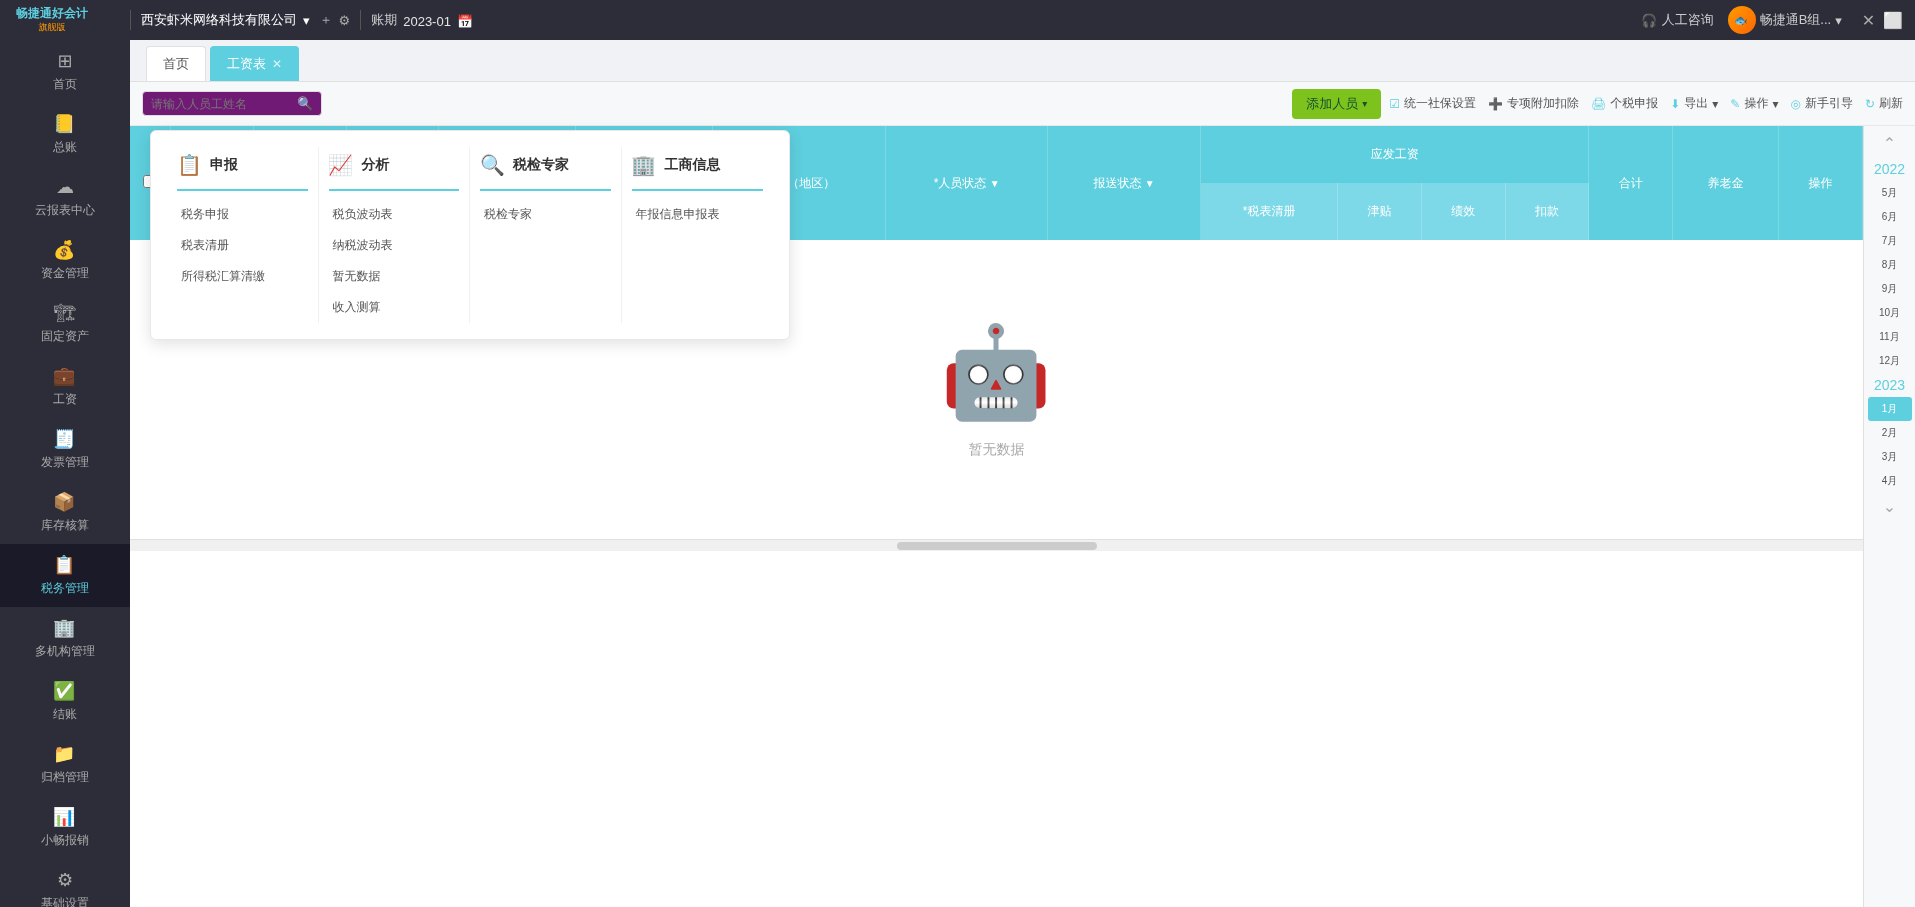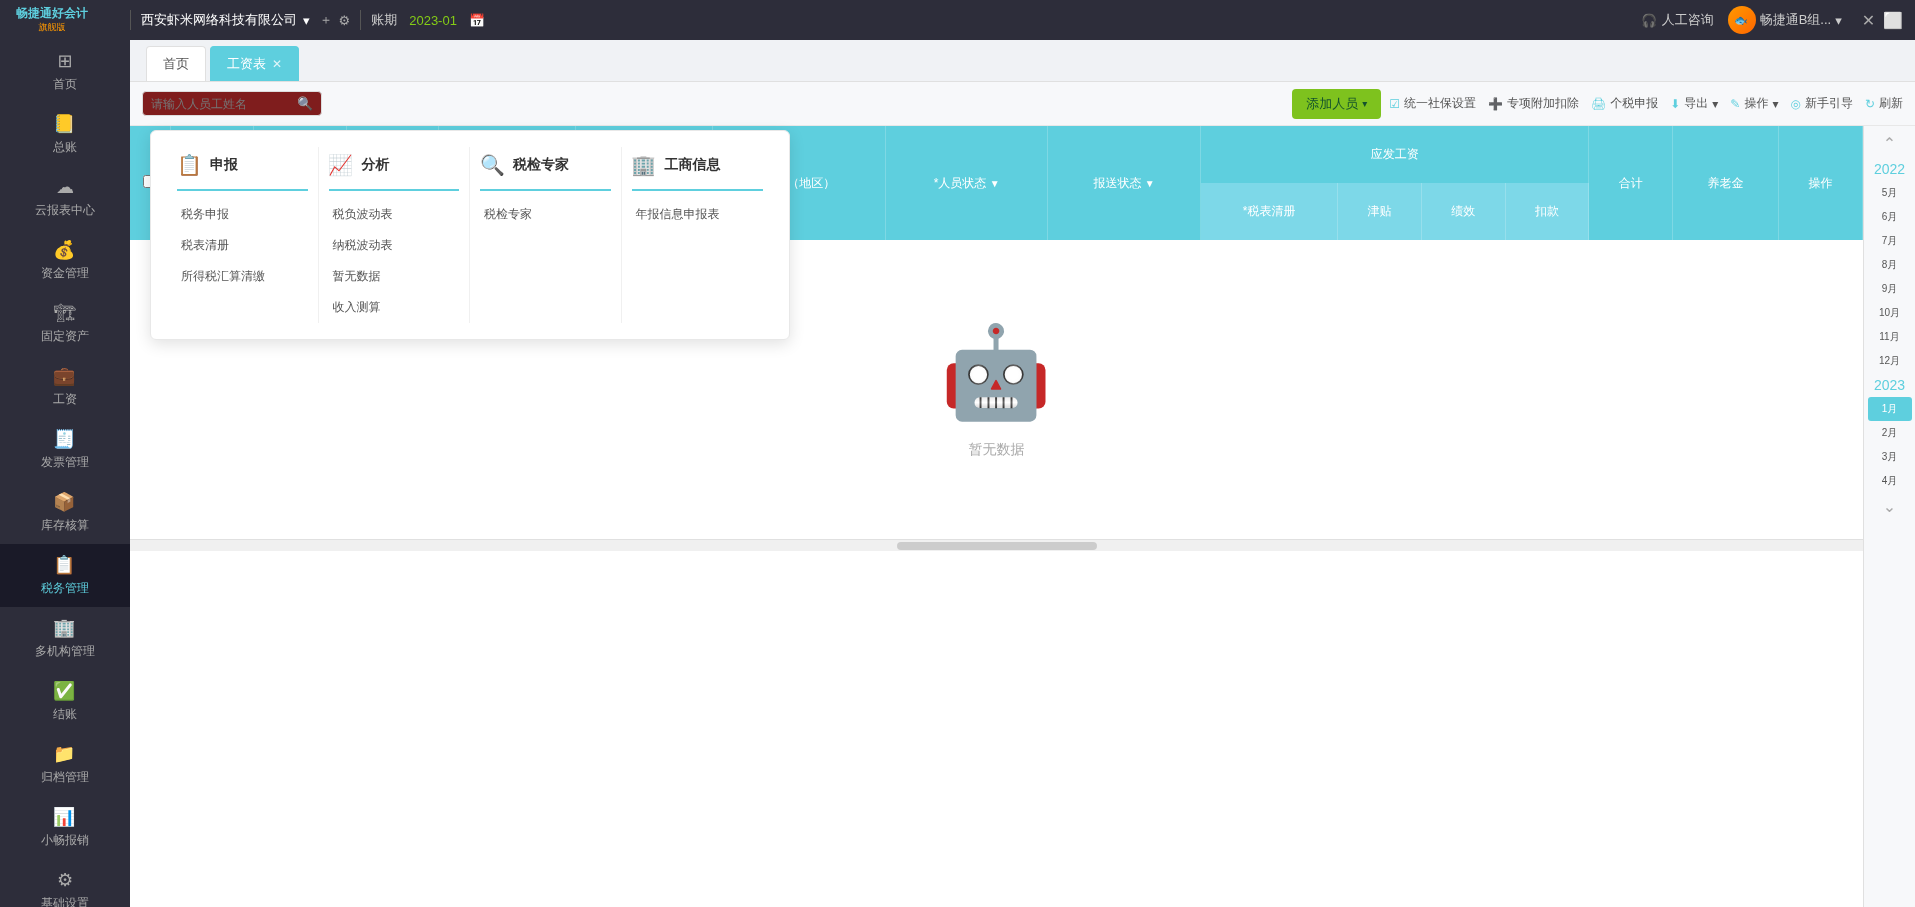--- a/index.html
+++ b/index.html
@@ -20,21 +20,21 @@
       width: 80px;
       display: flex;
       flex-direction: column;
       align-items: center;
       margin-right: 28px;
     }
     .top-bar-logo-text { font-size: 12px; color: #5ecfde; font-weight: bold; line-height: 1.2; }
     .top-bar-logo-sub { font-size: 9px; color: #f90; }
     .top-bar-company { display: flex; align-items: center; gap: 6px; color: #fff; font-size: 13px; }
     .top-bar-divider { width: 1px; height: 20px; background: #555; margin: 0 10px; }
-    .top-bar-period { display: flex; align-items: center; gap: 12px; color: #ccc; font-size: 13px; }
+    .top-bar-period { display: flex; align-items: flex-end; gap: 6px; color: #ccc; font-size: 13px; }
     .top-bar-right { margin-left: auto; display: flex; align-items: center; gap: 14px; color: #ccc; font-size: 13px; }
     .top-bar-right .help { display: flex; align-items: center; gap: 4px; cursor: pointer; }
     .top-bar-right .user { display: flex; align-items: center; gap: 4px; cursor: pointer; }
     .user-avatar { width: 28px; height: 28px; border-radius: 50%; background: linear-gradient(135deg, #f90 0%, #f60 100%); display: flex; align-items: center; justify-content: center; color: #fff; font-size: 11px; }
 
     
     .main-layout { display: flex; height: calc(907px - 40px); }
 
     
     .sidebar {
@@ -97,21 +97,21 @@
       align-items: center;
       padding: 0 12px;
       gap: 8px;
     }
     .search-box {
       display: flex;
       align-items: center;
       border: 1px solid #ddd;
       border-radius: 4px;
       padding: 4px 8px;
-      background: #7f1d1d;
+      background: #701a75;
       gap: 6px;
       width: 180px;
     }
     .search-box input { border: none; outline: none; font-size: 12px; color: #999; width: 140px; background: transparent; }
     .toolbar-spacer { flex: 1; }
     .btn-add {
       background: #7ec21e;
       color: #14532d;
       border: none;
       border-radius: 4px;
@@ -217,21 +217,21 @@
   <div class="top-bar-divider"></div>
   <div class="top-bar-company">
     <span>西安虾米网络科技有限公司</span>
     <span>▾</span>
     <span style="color:#aaa; margin-left:4px;">＋</span>
     <span style="color:#aaa;">⚙</span>
   </div>
   <div class="top-bar-divider"></div>
   <div class="top-bar-period">
     <span>账期</span>
-    <span style="color:#84cc16;">2023-01</span>
+    <span style="color:#e5e5e5;">2023-01</span>
     <span style="color:#5ecfde;">📅</span>
   </div>
   <div class="top-bar-right">
     <div class="help">
       <span>🎧</span>
       <span>人工咨询</span>
     </div>
     <div class="user">
       <div class="user-avatar">🐟</div>
       <span>畅捷通B组...</span>

